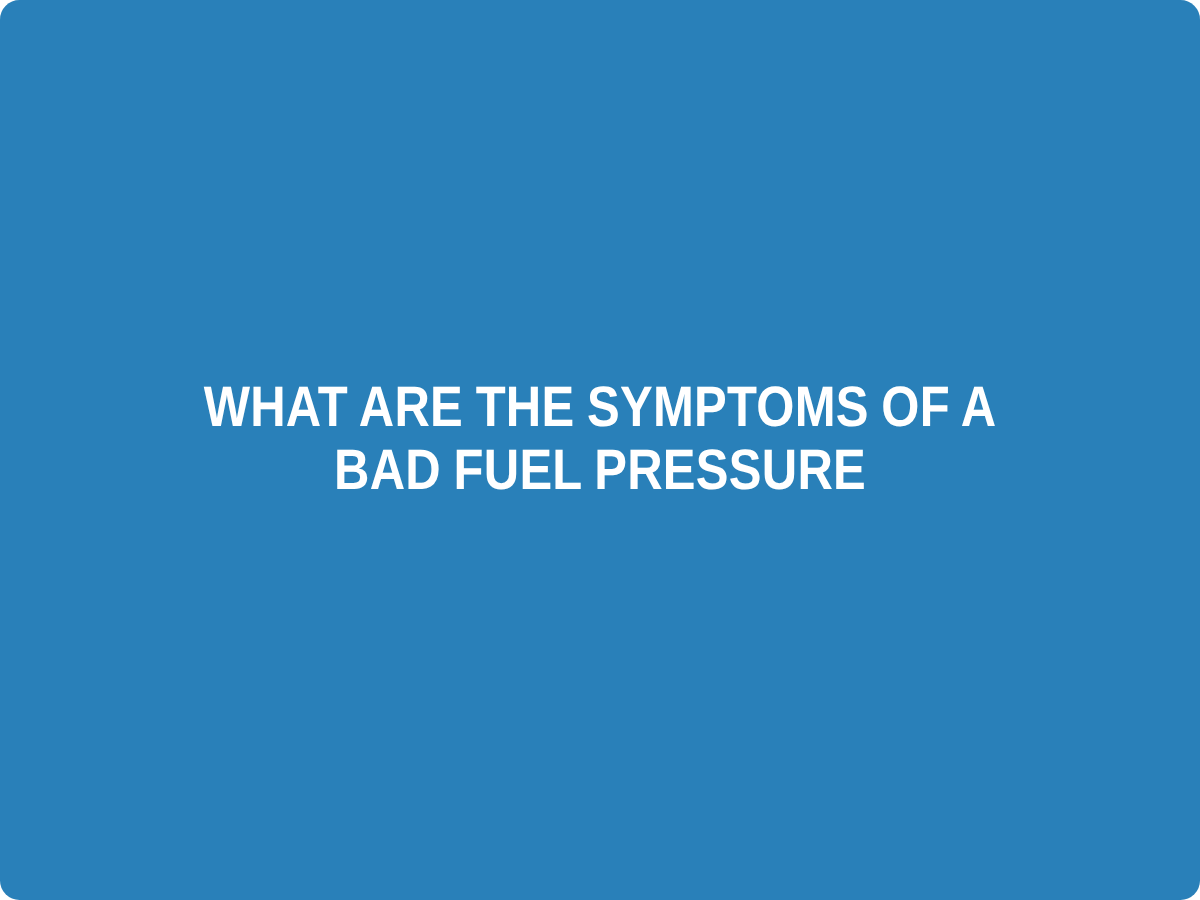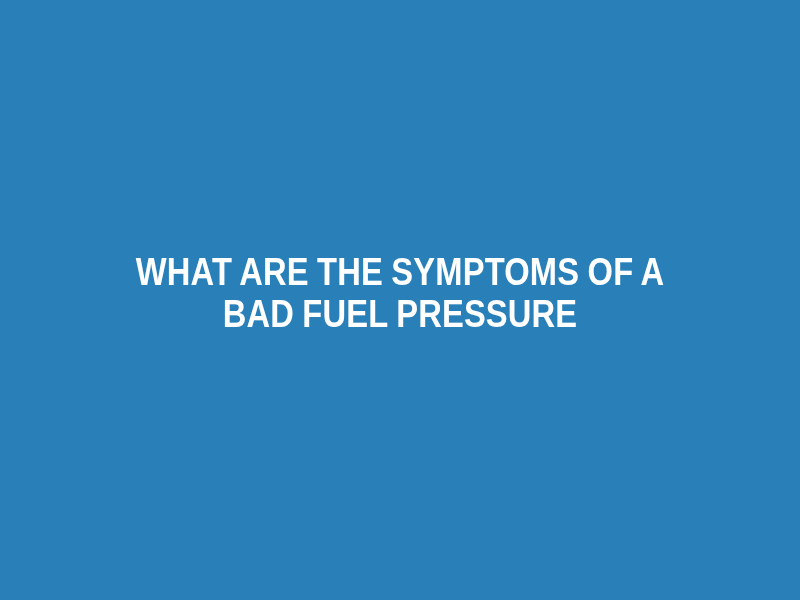--- a/index.html
+++ b/index.html
@@ -19,20 +19,21 @@
   #featured-card {
     position: relative;
     box-sizing: border-box;
     width: 800px;
     height: 600px;
     background: #2980b9;
     display: flex;
     align-items: center;
     justify-content: center;
     overflow: hidden;
+    border-radius: 13px;
   }
 
   
   .title-block {
     box-sizing: border-box;
     width: 700px;
     
     margin-top: -14px;
     padding: 0 4px;
     text-align: center;

